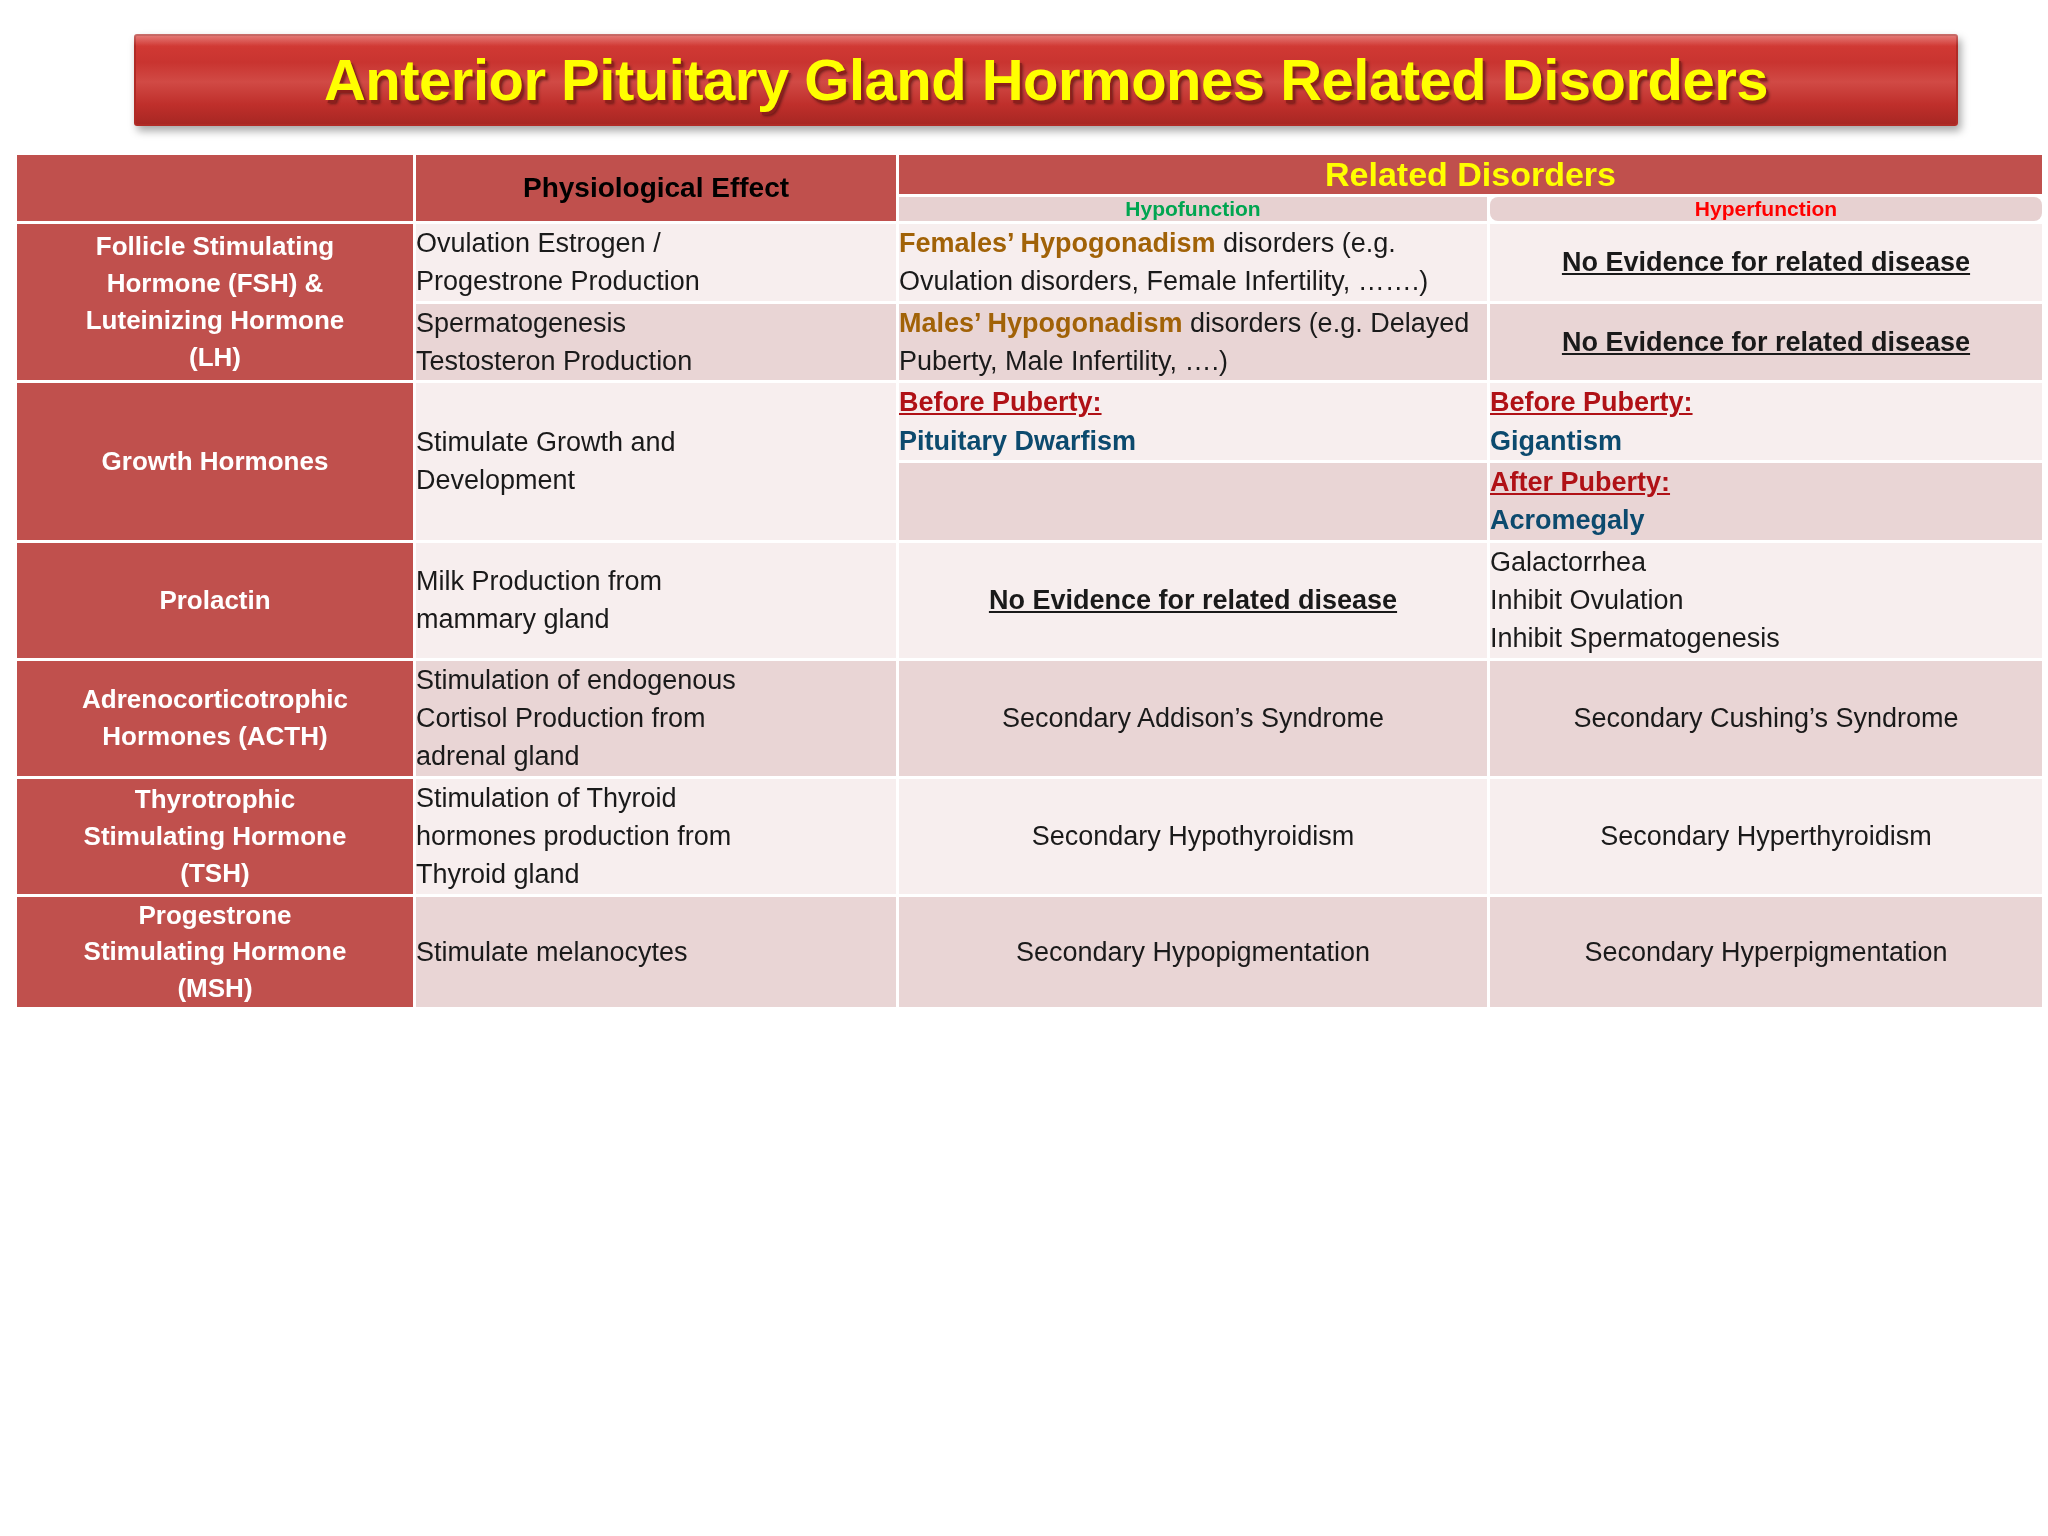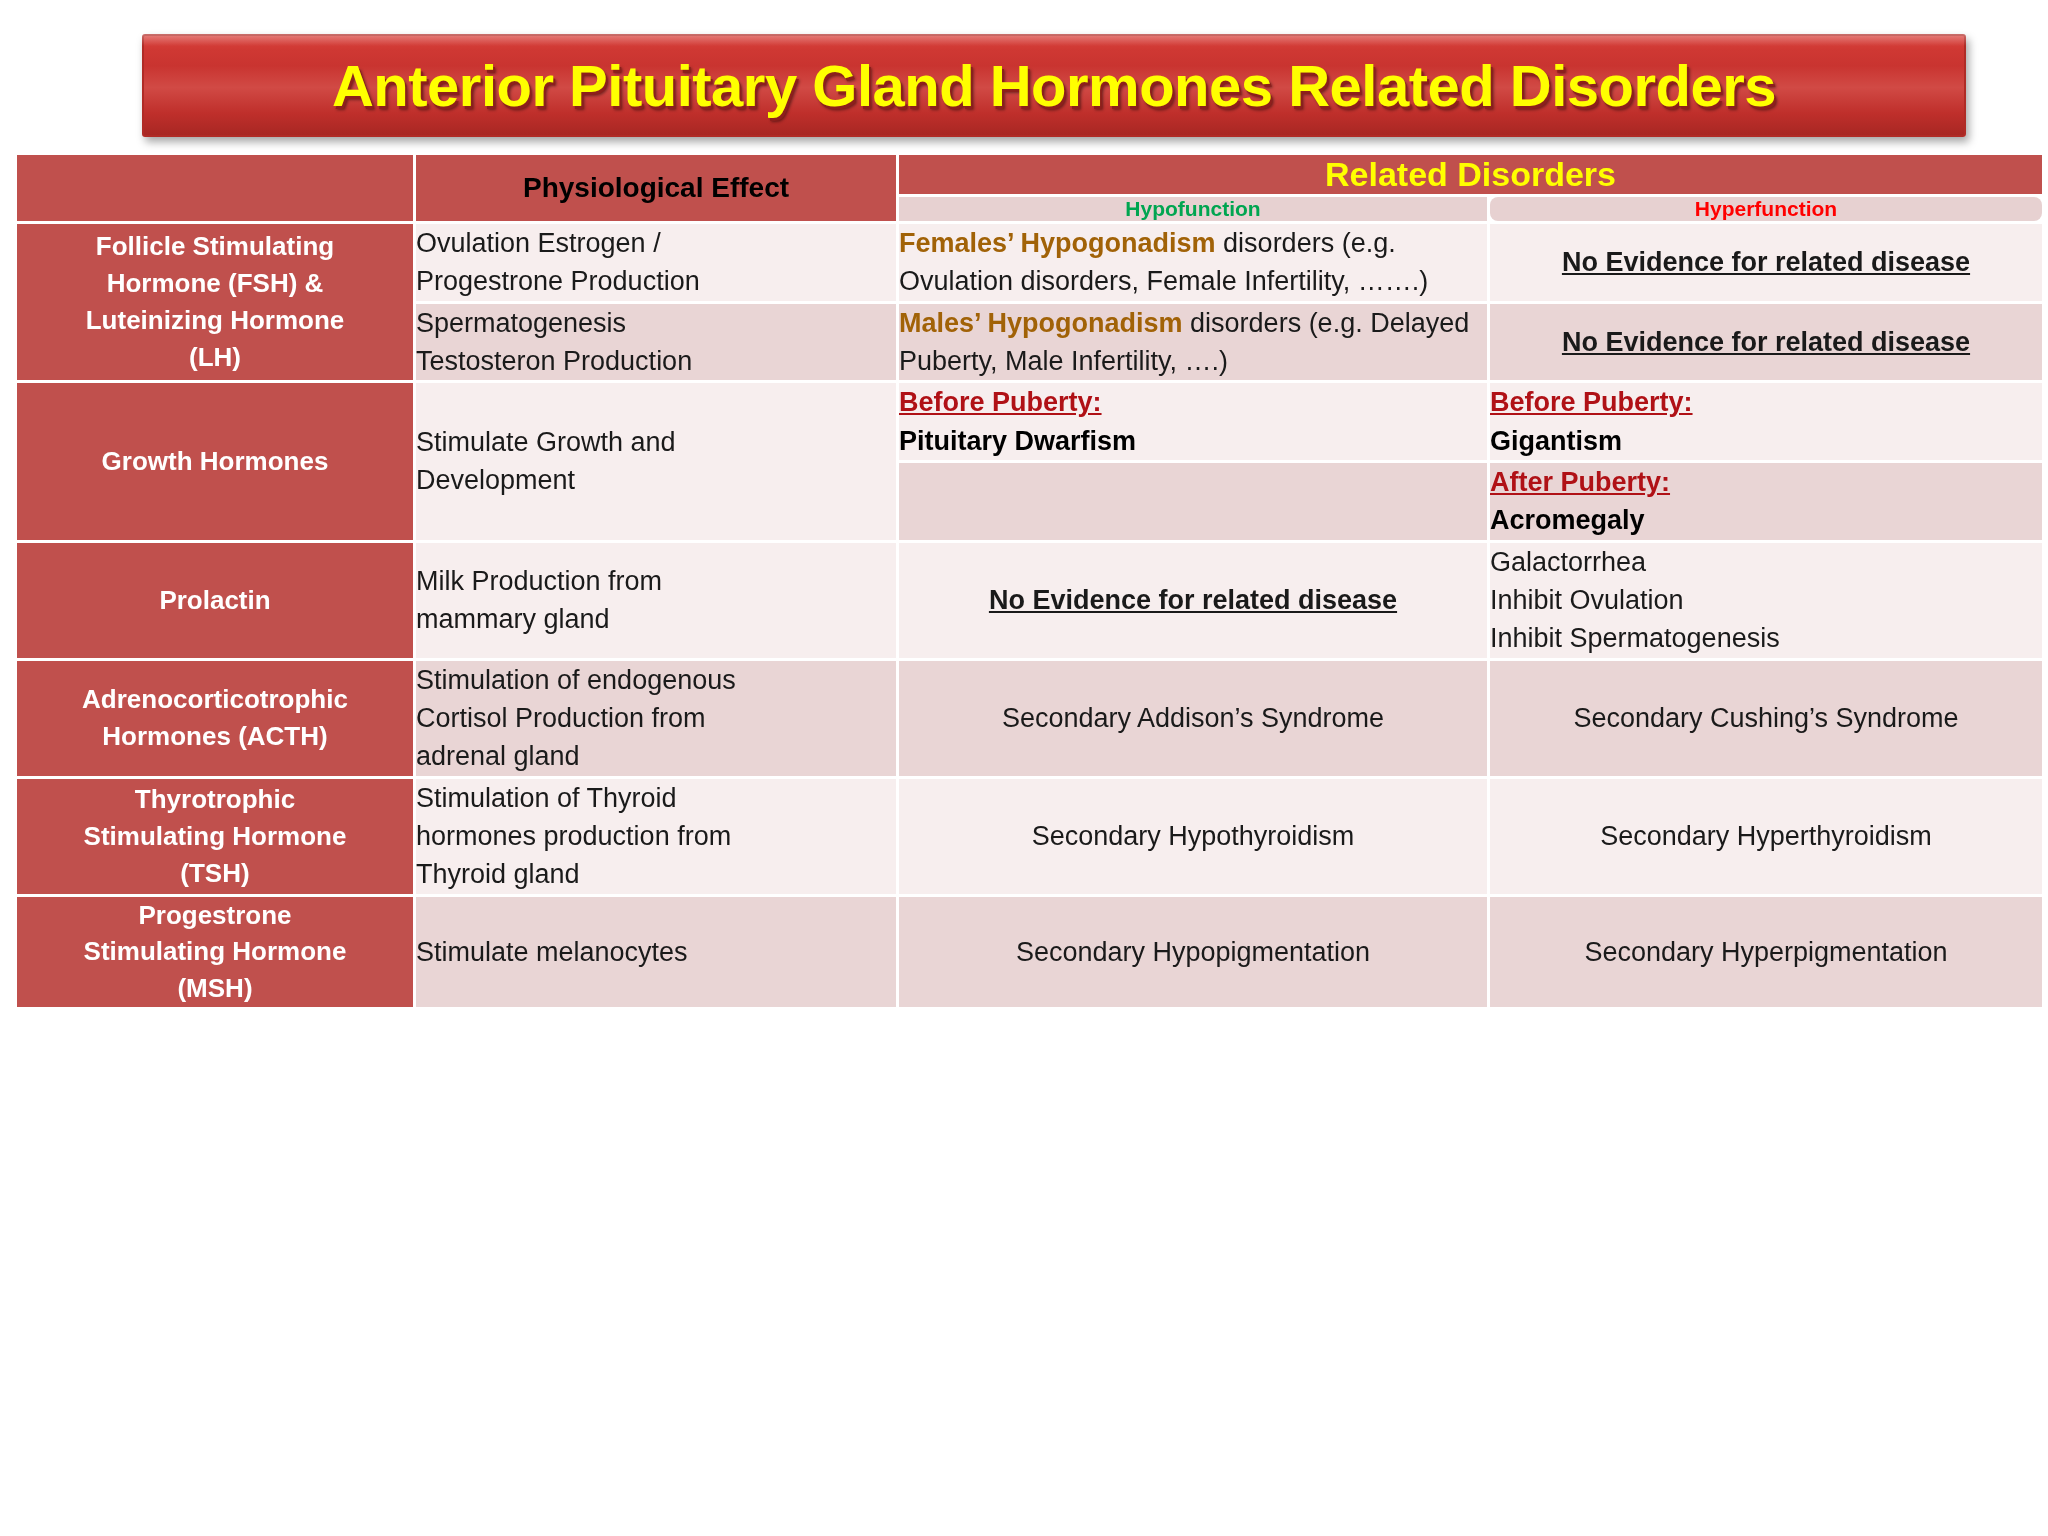--- a/index.html
+++ b/index.html
@@ -7,22 +7,22 @@
     width: 2048px; height: 1536px;
     background: #ffffff;
     font-family: "Liberation Sans", sans-serif;
     overflow: hidden;
   }
   .page { position: relative; width: 2048px; height: 1536px; }
 
   
   .title-wrap {
     position: absolute;
-    left: 142px; top: 34px;
-    width: 1824px; height: 103px;
+    left: 134px; top: 34px;
+    width: 1824px; height: 92px;
   }
   .title-banner {
     width: 100%; height: 100%;
     background: linear-gradient(to bottom,
         #d9443f 0%, #cf3833 14%, #c93430 30%,
         #d14a45 52%, #bf2f2b 78%, #a82723 100%);
     border: 2px solid #b02b26;
     border-radius: 3px;
     box-shadow: 3px 5px 9px rgba(0,0,0,0.35);
     display: flex; align-items: center; justify-content: center;
@@ -108,21 +108,21 @@
     line-height: 1.42;
     padding: 12px 16px;
   }
   .tint-b { background: #e9d5d5; }
   .tint-d { background: #f7eeee; }
 
   .ctr { text-align: center; }
   .u { text-decoration: underline; font-weight: bold; }
   .bold-dark-red { color: #a16207; font-weight: bold; }
   .dark-red-u { color: #b01116; font-weight: bold; text-decoration: underline; }
-  .green-b { color: #000000; font-weight: bold; }
+  .green-b { color: #0c4a6e; font-weight: bold; }
   .line { display: block; }
 </style>
 </head>
 <body>
 
 <div class="page">
 
   <div class="title-wrap">
     <div class="title-banner">
       <span class="title-text">Anterior Pituitary Gland Hormones Related Disorders</span>

